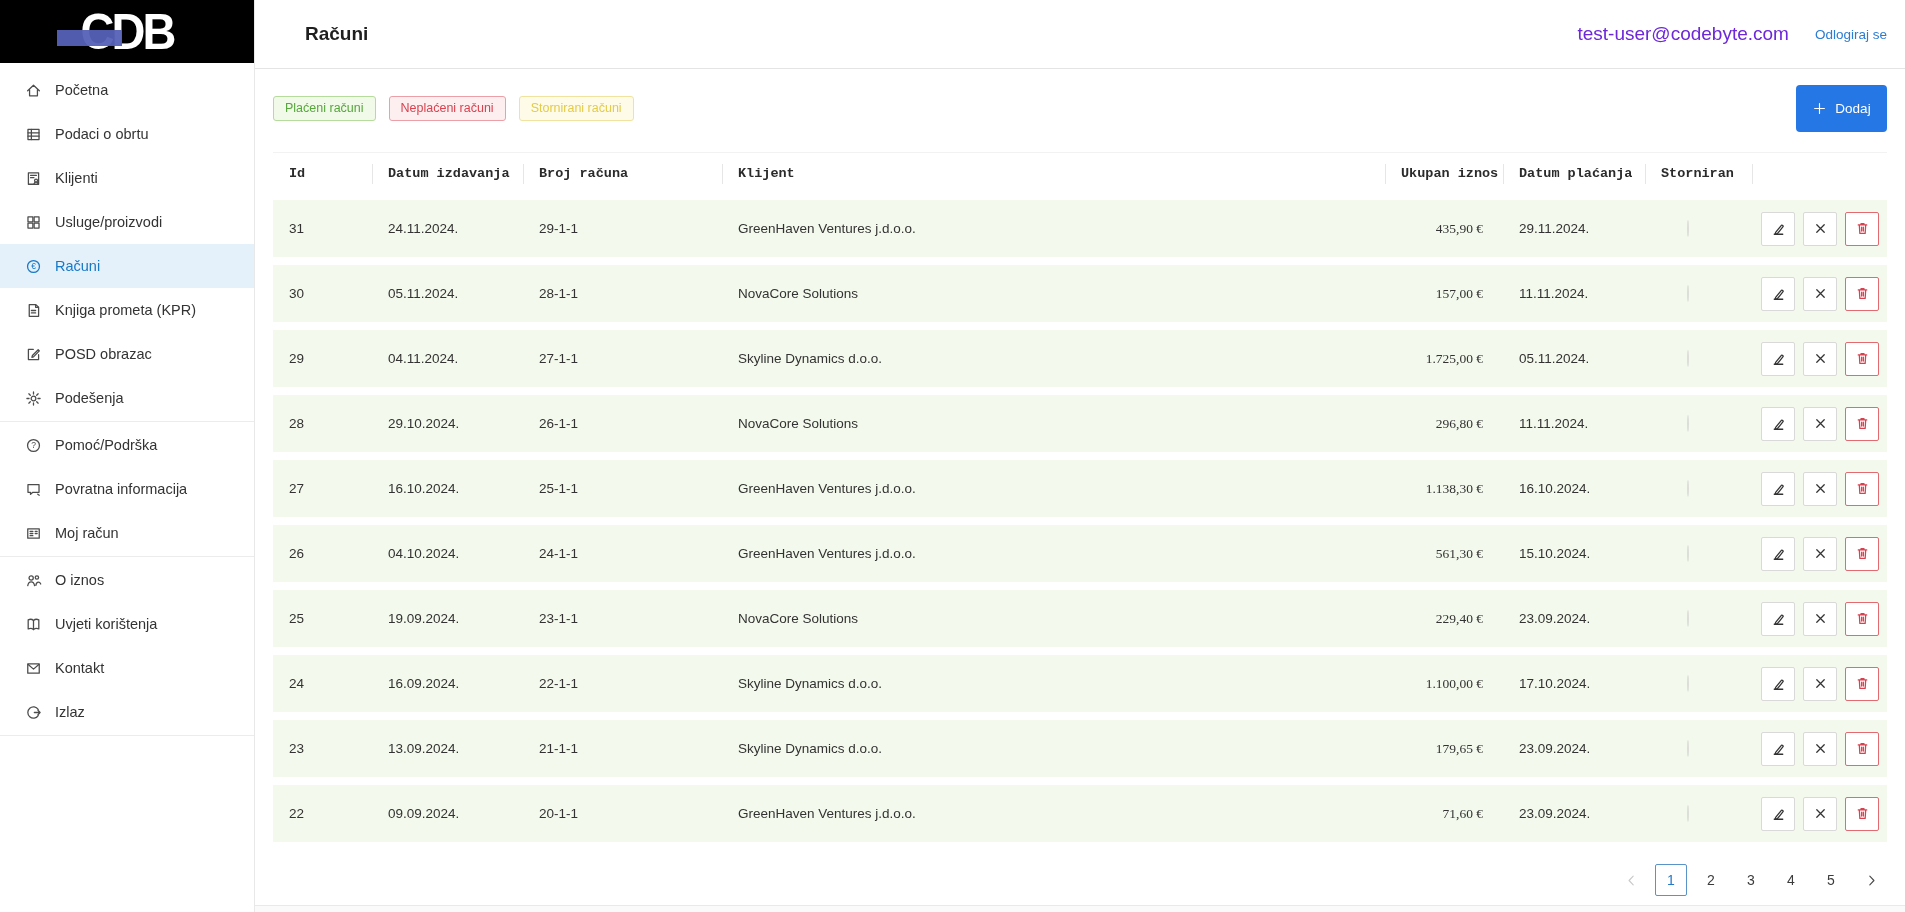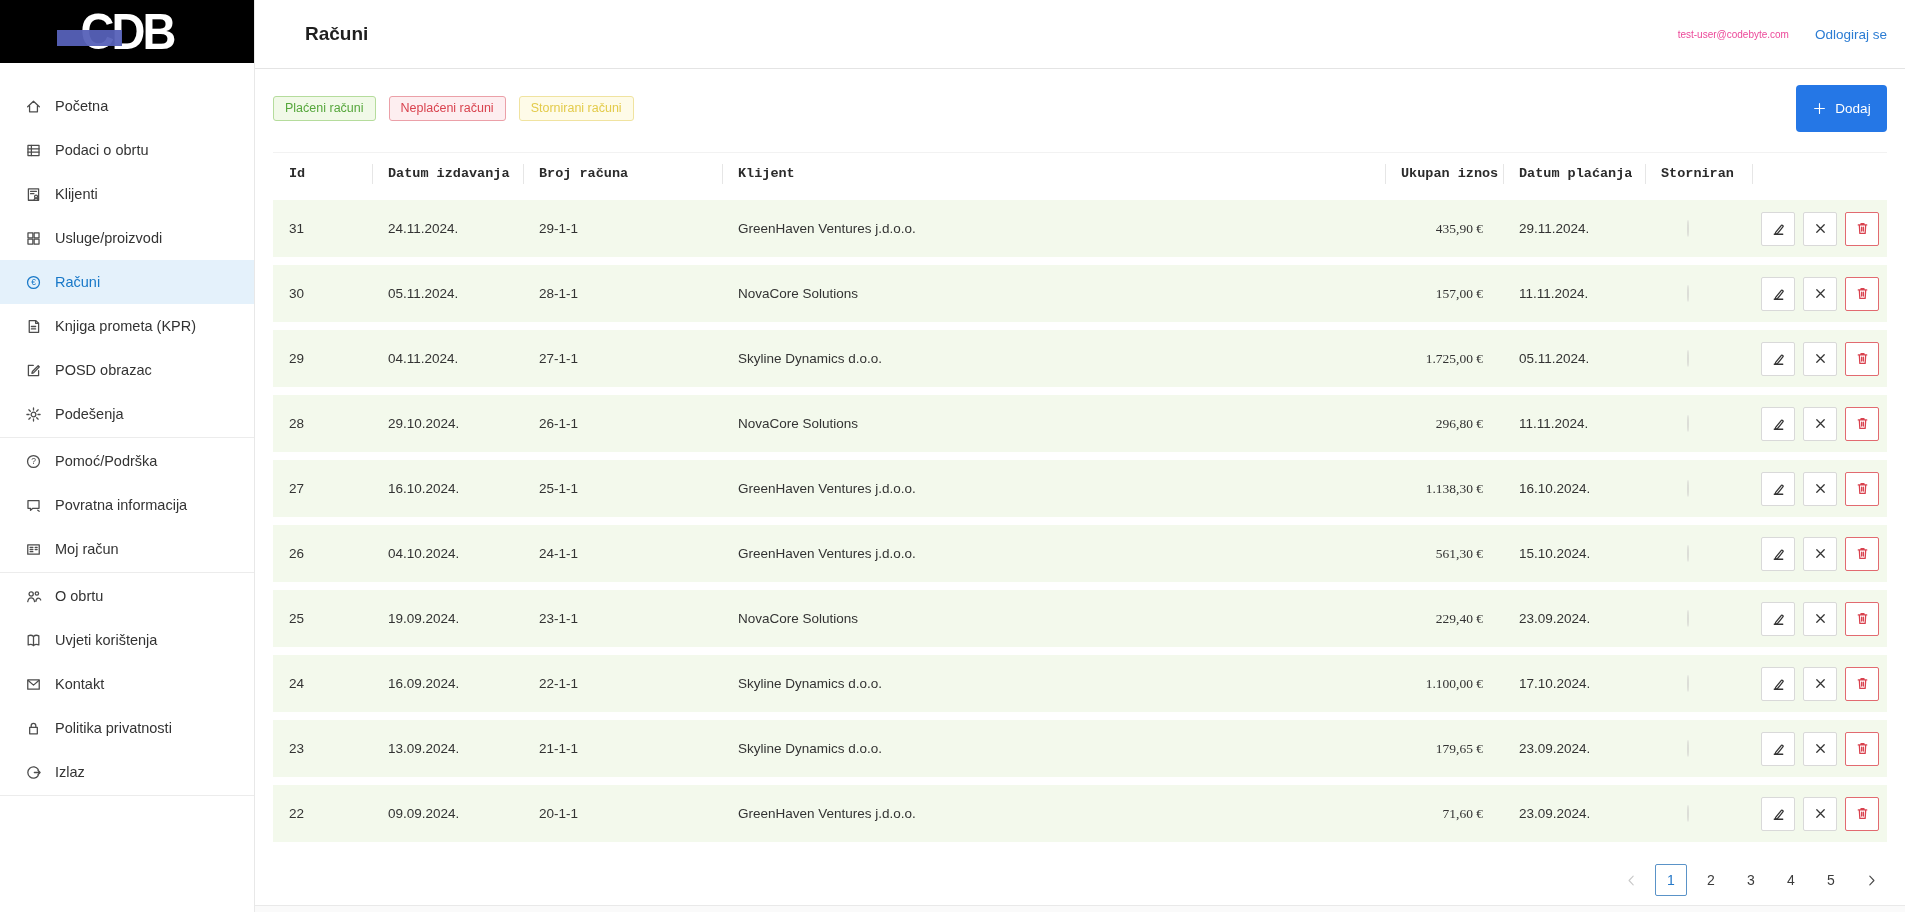--- a/index.html
+++ b/index.html
@@ -9,40 +9,40 @@
 
   
   .sidebar { width:255px; min-width:255px; height:912px; background:#fff;
              border-right:1px solid #e8e8e8; display:flex; flex-direction:column; }
   .logo { height:63px; background:#000; position:relative; display:flex;
           align-items:center; justify-content:center; overflow:hidden; }
   .logo-text { color:#fff; font-size:47px; font-weight:800; letter-spacing:-3px;
                line-height:63px; transform:scaleY(1.05); }
   .logo-bar { position:absolute; left:57px; top:30px; width:65px; height:16px;
               background:#5661b8; opacity:.95; }
-  .nav { padding-top:21px; }
+  .nav { padding-top:5px; }
   .nav-sep { border-top:1px solid #ececec; margin:1px 0; }
   .nav-item { height:44px; display:flex; align-items:center; cursor:pointer;
               color:#333; font-size:14.5px; }
   .nav-item .icn { width:17px; height:17px; margin:0 13px 0 25px; color:#4c4c4c; flex:none; }
   .nav-item.active { background:#e4f1fb; color:#1878c8; }
   .nav-item.active .icn { color:#1878c8; }
   .nav-item.danger { color:#e25763; }
   .nav-item.danger .icn { color:#e25763; }
 
   .icn svg { width:100%; height:100%; display:block; fill:none; stroke:currentColor;
              stroke-width:1.2; stroke-linecap:round; stroke-linejoin:round; }
 
   
   .main { flex:1; display:flex; flex-direction:column; position:relative; background:#fff; }
   .topbar { height:69px; min-height:69px; border-bottom:1px solid #e4e4e4;
             display:flex; align-items:center; background:#fff; }
   .page-title { margin-left:50px; font-size:19px; color:#1f1f1f; }
   .topbar-right { margin-left:auto; display:flex; align-items:center; margin-right:18px; }
-  .user-email { font-size:10px; color:#ec4899; }
+  .user-email { font-size:19px; color:#6d28d9; }
   .logout-link { font-size:13.5px; color:#2b7cd3; margin-left:26px; cursor:pointer; text-decoration:none; }
 
   .content { flex:1; padding:16px 18px 0 18px; position:relative; }
 
   
   .toolbar { display:flex; align-items:center; }
   .filters { display:flex; gap:13px; }
   .badge { font-size:12.5px; padding:4px 11px 5px; border-radius:3px; border:1px solid; cursor:pointer; }
   .add-btn { margin-left:auto; height:47px; min-width:91px; background:#2577e6; color:#fff;
              border:none; border-radius:4px; font-size:13.5px; display:flex; align-items:center;
@@ -200,48 +200,39 @@
       <div class="nav-sep"></div>
       <div class="nav-item">
         <span class="icn">
           <svg viewBox="0 0 16 16">
             <circle cx="5.8" cy="5.6" r="2"></circle>
             <path d="M2.6 12.8c.4-2.3 1.7-3.6 3.2-3.6s2.8 1.3 3.2 3.6"></path>
             <circle cx="11.2" cy="5.2" r="1.6"></circle>
             <path d="M10.2 12.6c.3-1.9 1.2-3 2.4-3 .9 0 1.7.6 2.2 1.7"></path>
           </svg>
         </span>
-        <span class="nav-label">O obrtu</span>
+        <span class="nav-label">O iznos</span>
       </div>
       <div class="nav-item">
         <span class="icn">
           <svg viewBox="0 0 16 16">
             <path d="M8 4.2C6.7 3 4.6 2.9 3 3.6v8.6c1.6-.7 3.7-.6 5 .6 1.3-1.2 3.4-1.3 5-.6V3.6c-1.6-.7-3.7-.6-5 .6z"></path>
             <path d="M8 4.2v8.6"></path>
           </svg>
         </span>
         <span class="nav-label">Uvjeti korištenja</span>
       </div>
       <div class="nav-item">
         <span class="icn">
           <svg viewBox="0 0 16 16">
             <rect x="2.6" y="3.6" width="10.8" height="8.8"></rect>
             <path d="m3 4.2 5 4.4 5-4.4"></path>
           </svg>
         </span>
         <span class="nav-label">Kontakt</span>
-      </div>
-      <div class="nav-item">
-        <span class="icn">
-          <svg viewBox="0 0 16 16">
-            <rect x="4.4" y="7" width="7.2" height="6"></rect>
-            <path d="M5.8 7V5.4a2.2 2.2 0 0 1 4.4 0V7"></path>
-          </svg>
-        </span>
-        <span class="nav-label">Politika privatnosti</span>
       </div>
       <div class="nav-item">
         <span class="icn">
           <svg viewBox="0 0 16 16">
             <path d="M12.4 5.1A5.3 5.3 0 1 0 12.4 10.9"></path>
             <path d="M8.8 8h5.4M12.2 5.9 14.2 8l-2 2.1"></path>
           </svg>
         </span>
         <span class="nav-label">Izlaz</span>
       </div>

